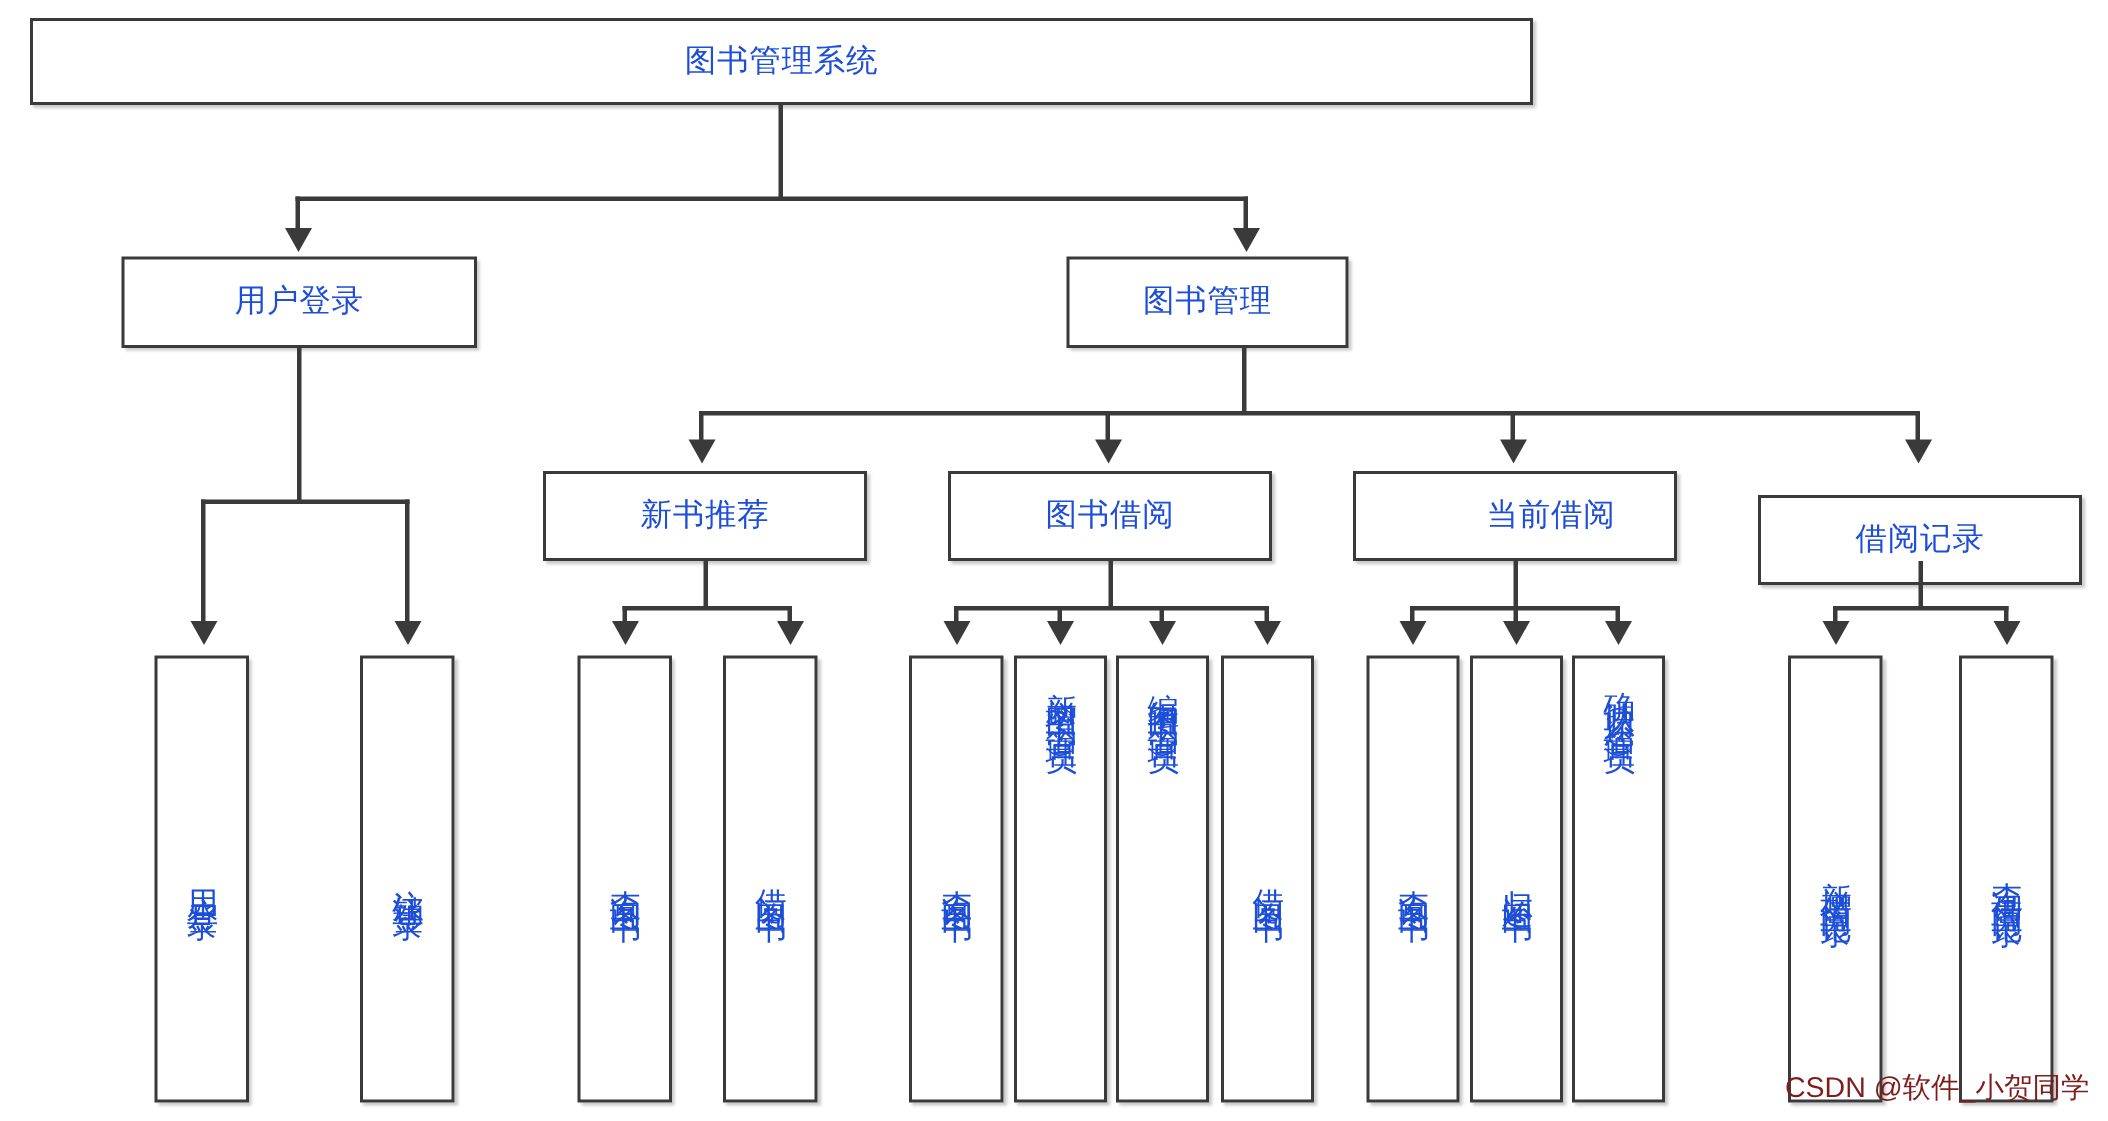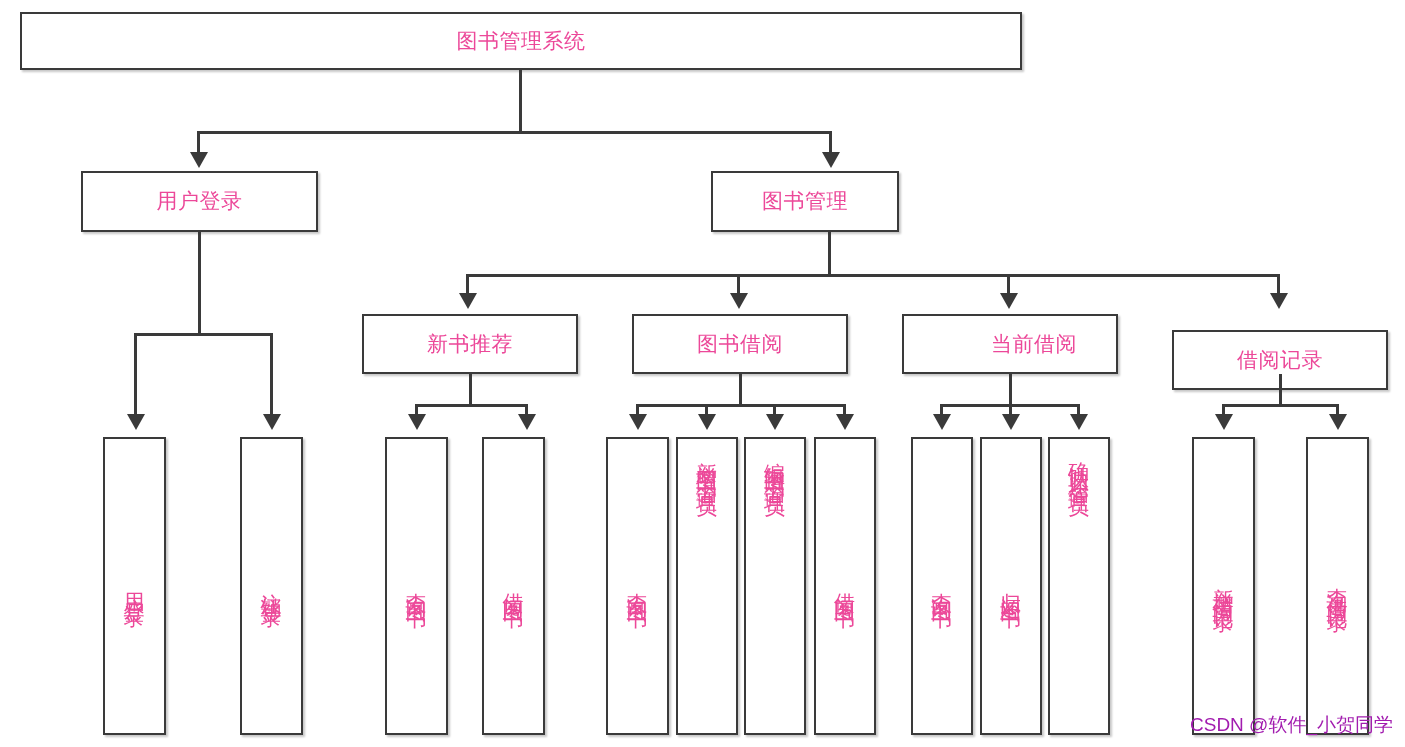--- a/index.html
+++ b/index.html
@@ -22,21 +22,21 @@
     position: absolute;
     box-sizing: border-box;
     background: #ffffff;
     border: 2px solid #3a3a3a;
     box-shadow: 2px 2px 2px rgba(0,0,0,0.22);
     display: flex;
     align-items: center;
     justify-content: center;
   }
   .node .label {
-    color: #ec4899;
+    color: #1d4ed8;
     font-size: 21px;
     line-height: 1.15;
     letter-spacing: 0.5px;
     white-space: nowrap;
   }
   
   .node.vertical {
     align-items: flex-start;
     justify-content: center;
     padding-top: 0;
@@ -67,21 +67,21 @@
     position: absolute;
     width: 0;
     height: 0;
     border-left: 9px solid transparent;
     border-right: 9px solid transparent;
     border-top: 16px solid #3a3a3a;
   }
   
   #watermark {
     position: absolute;
-    color: #a21caf;
+    color: #7f1d1d;
     font-size: 19px;
     white-space: nowrap;
     left: 1190px;
     top: 712px;
   }
 </style>
 </head>
 <body>
 
 <div id="canvas">

